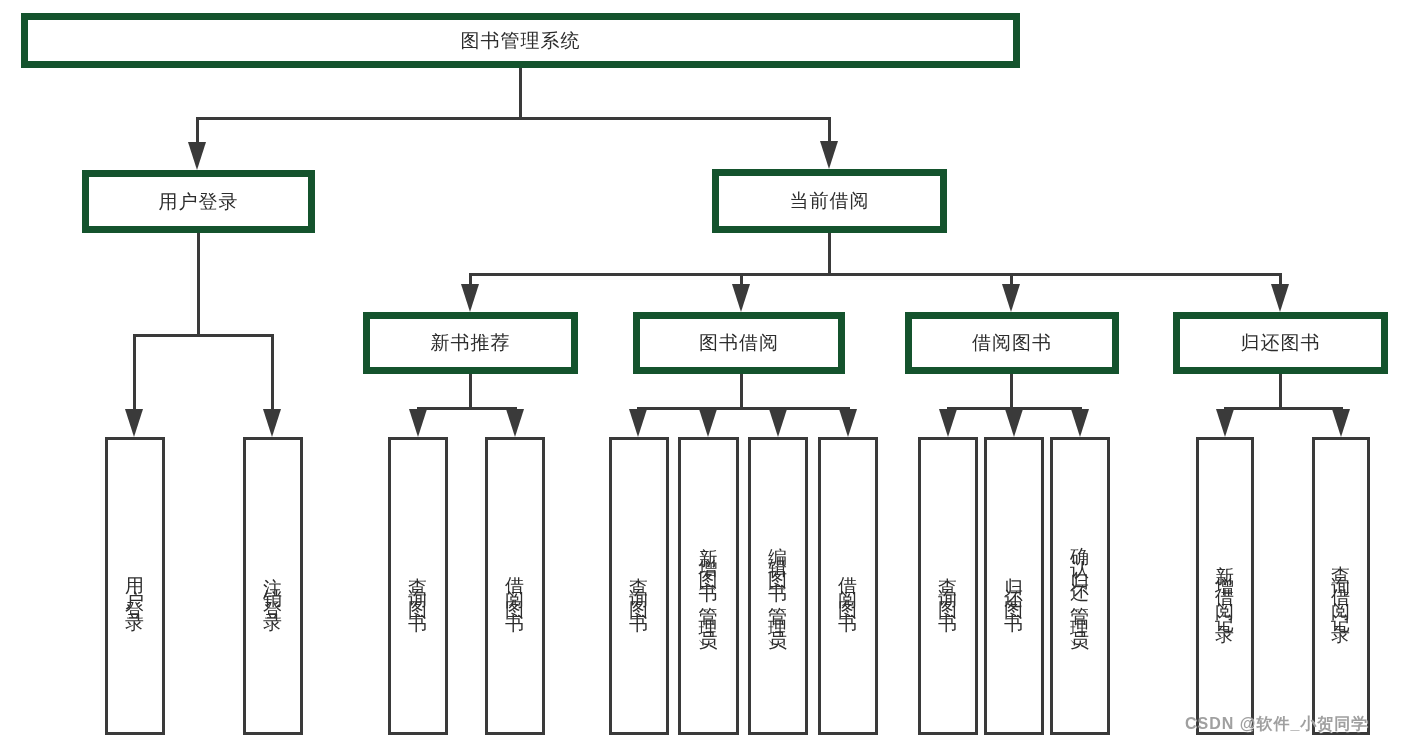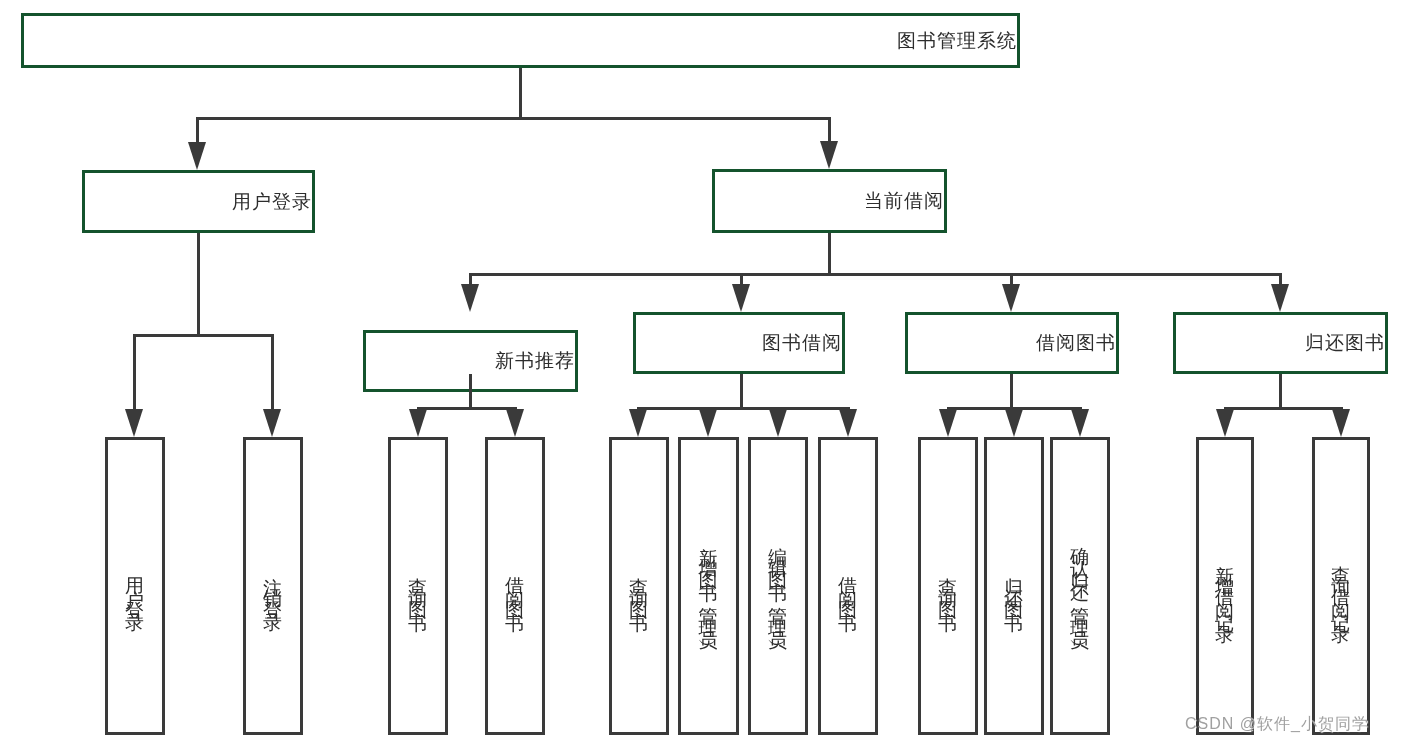--- a/index.html
+++ b/index.html
@@ -6,23 +6,23 @@
   .canvas{
     position:relative;
     width:1405px;height:747px;
     background:#ffffff;
     font-family:"Liberation Sans","DejaVu Sans",sans-serif;
     overflow:hidden;
   }
   .node{
     position:absolute;
     box-sizing:border-box;
-    border:3px solid #14532d;
+    border:7px solid #14532d;
     background:#ffffff;
-    display:flex;align-items:center;justify-content:flex-end;
+    display:flex;align-items:center;justify-content:center;
     font-size:19px;color:#2d2d2d;
     letter-spacing:1px;
     white-space:nowrap;
   }
   .vnode{
     position:absolute;
     box-sizing:border-box;
     border:3px solid #3a3a3a;
     background:#ffffff;
     display:flex;align-items:center;justify-content:center;
@@ -43,20 +43,21 @@
     border-top:28px solid #3a3a3a;
   }
   .watermark{
     position:absolute;
     font-size:16px;
     color:#a0a0a0;
     letter-spacing:1px;
     text-shadow:1px 1px 1px #ffffff;
     z-index:10;
     white-space:nowrap;
+    font-weight:bold;
   }
 </style>
 </head>
 <body>
 
 <div class="canvas">
 
   <div class="node" style="left:21px;top:13px;width:999px;height:55px;">
     <span>图书管理系统</span>
   </div>
@@ -86,21 +87,21 @@
   <div class="hline" style="left:469px;top:273px;width:813px;"></div>
   <div class="vline" style="left:469px;top:273px;height:13px;"></div>
   <div class="arrow" style="left:461px;top:284px;"></div>
   <div class="vline" style="left:740px;top:273px;height:13px;"></div>
   <div class="arrow" style="left:732px;top:284px;"></div>
   <div class="vline" style="left:1010px;top:273px;height:13px;"></div>
   <div class="arrow" style="left:1002px;top:284px;"></div>
   <div class="vline" style="left:1279px;top:273px;height:13px;"></div>
   <div class="arrow" style="left:1271px;top:284px;"></div>
 
-  <div class="node" style="left:363px;top:312px;width:215px;height:62px;margin-top:18px;">
+  <div class="node" style="left:363px;top:312px;width:215px;height:62px;">
     <span>新书推荐</span>
   </div>
   <div class="node" style="left:633px;top:312px;width:212px;height:62px;">
     <span>图书借阅</span>
   </div>
   <div class="node" style="left:905px;top:312px;width:214px;height:62px;">
     <span>借阅图书</span>
   </div>
   <div class="node" style="left:1173px;top:312px;width:215px;height:62px;">
     <span>归还图书</span>

